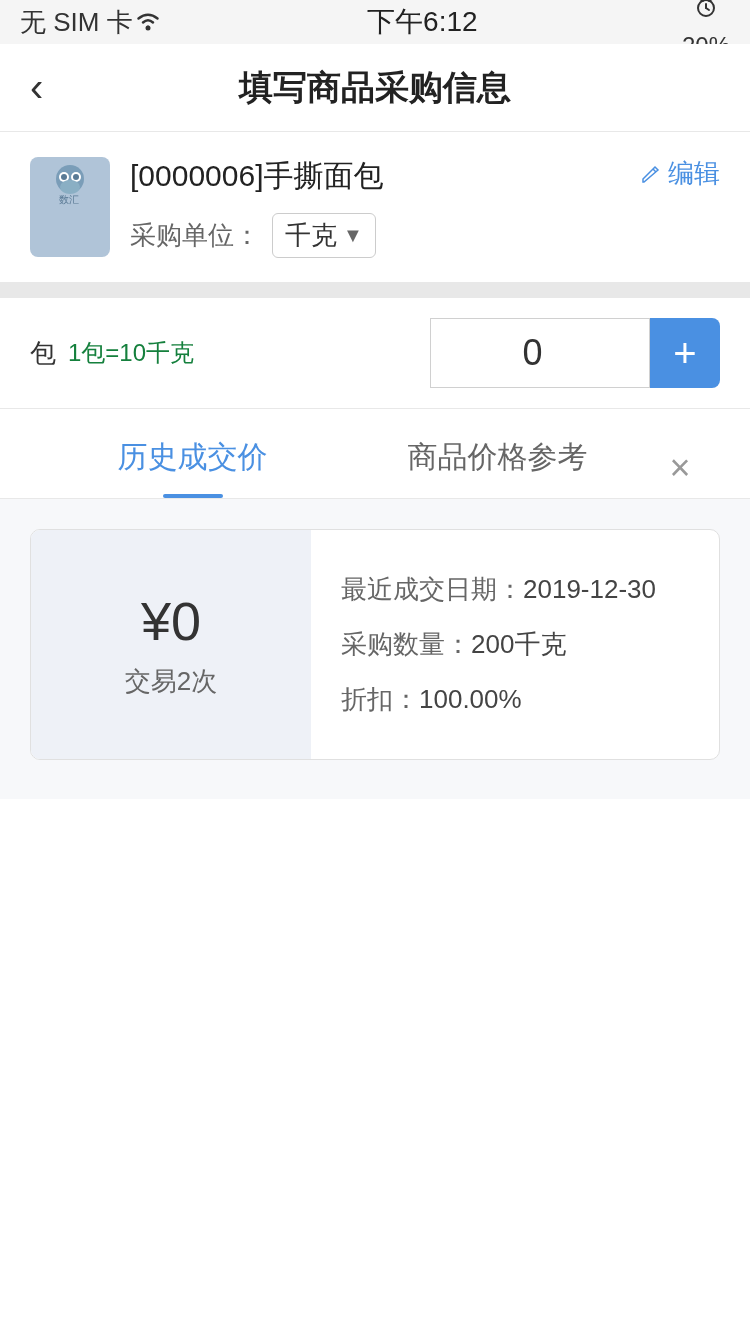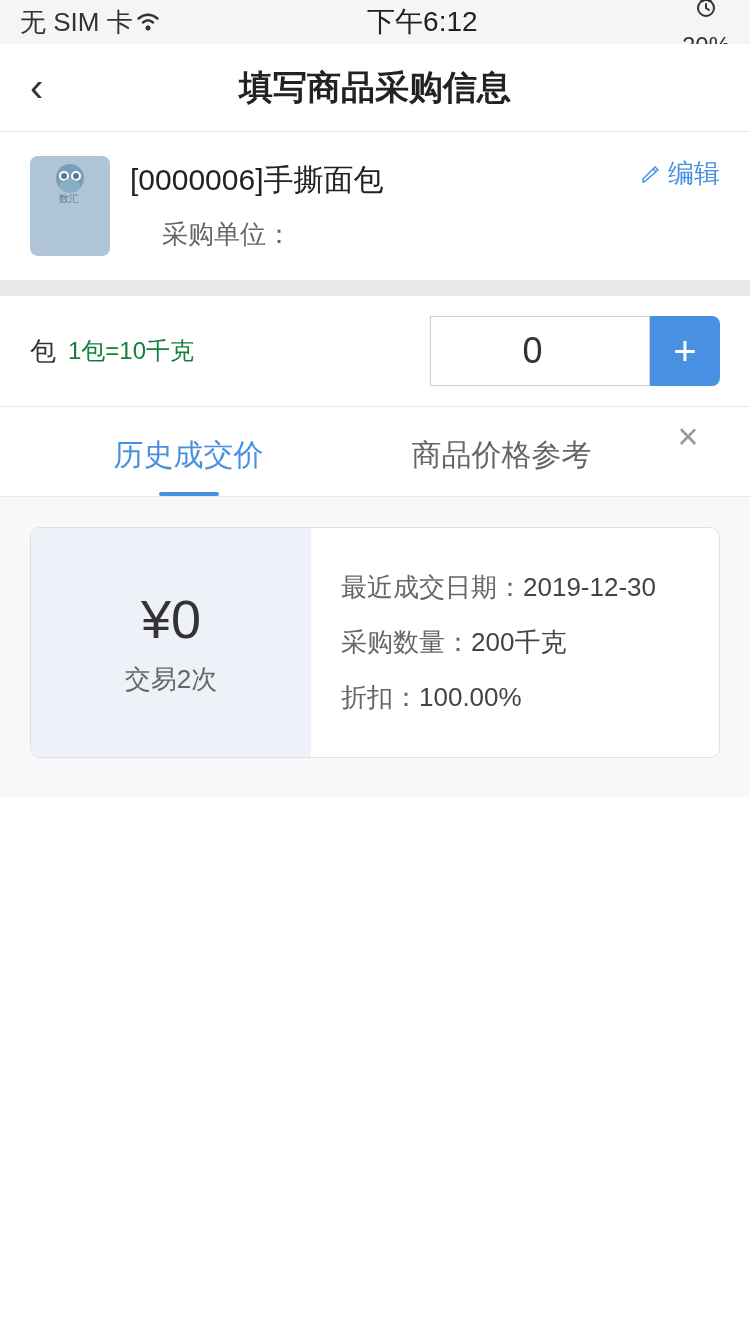--- a/index.html
+++ b/index.html
@@ -143,21 +143,20 @@
     }
     .product-unit-row {
       display: flex;
       align-items: center;
       margin-top: 16px;
       gap: 12px;
     }
     .unit-label {
       font-size: 26px;
       color: #666;
-      margin-left: 32px;
     }
     .unit-select {
       display: flex;
       align-items: center;
       border: 1px solid #ccc;
       border-radius: 6px;
       padding: 4px 12px;
       font-size: 26px;
       color: #333;
       background: #fff;
@@ -264,22 +263,22 @@
       cursor: pointer;
     }
 
     
     .tabs-section {
       background: #fff;
       border-top: 1px solid #e8e8e8;
     }
     .tabs-header {
       display: flex;
-      align-items: flex-start;
-      padding: 0 32px;
+      align-items: flex-end;
+      padding: 0 40px;
       border-bottom: 1px solid #e8e8e8;
       position: relative;
     }
     .tab-item {
       flex: 1;
       text-align: center;
       padding: 28px 0 20px;
       font-size: 30px;
       color: #666;
       cursor: pointer;
@@ -424,20 +423,24 @@
           <circle cx="19" cy="20" r="3" fill="#5a7a95"></circle>
           <circle cx="31" cy="20" r="3" fill="#5a7a95"></circle>
           <ellipse cx="25" cy="30" rx="10" ry="7" fill="#8aafc4"></ellipse>
           <text x="14" y="46" font-size="10" fill="#5a7a95" font-family="sans-serif">数汇</text>
         </svg>
       </div>
       <div class="product-info">
         <div class="product-name">[0000006]手撕面包</div>
         <div class="product-unit-row">
           <span class="unit-label">采购单位：</span>
+          <div class="unit-select">
+            <span>千克</span>
+            <span class="chevron">▼</span>
+          </div>
         </div>
       </div>
     </div>
     <div class="product-right">
       <div class="edit-link">
         <svg width="22" height="22" viewBox="0 0 22 22" fill="none">
           <path d="M3 16L15 4l3 3L4 19H3v-3z" stroke="#4a90e2" stroke-width="1.5" fill="none"></path>
           <path d="M13 6l3 3" stroke="#4a90e2" stroke-width="1.5"></path>
         </svg>
         <span>编辑</span>

